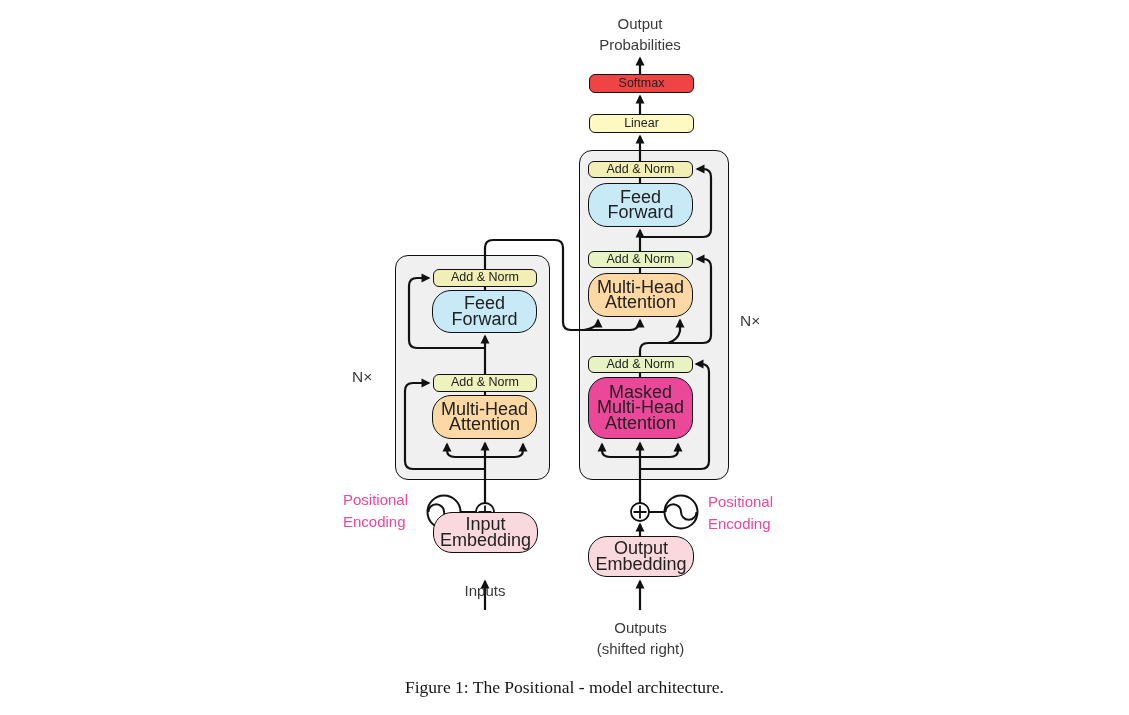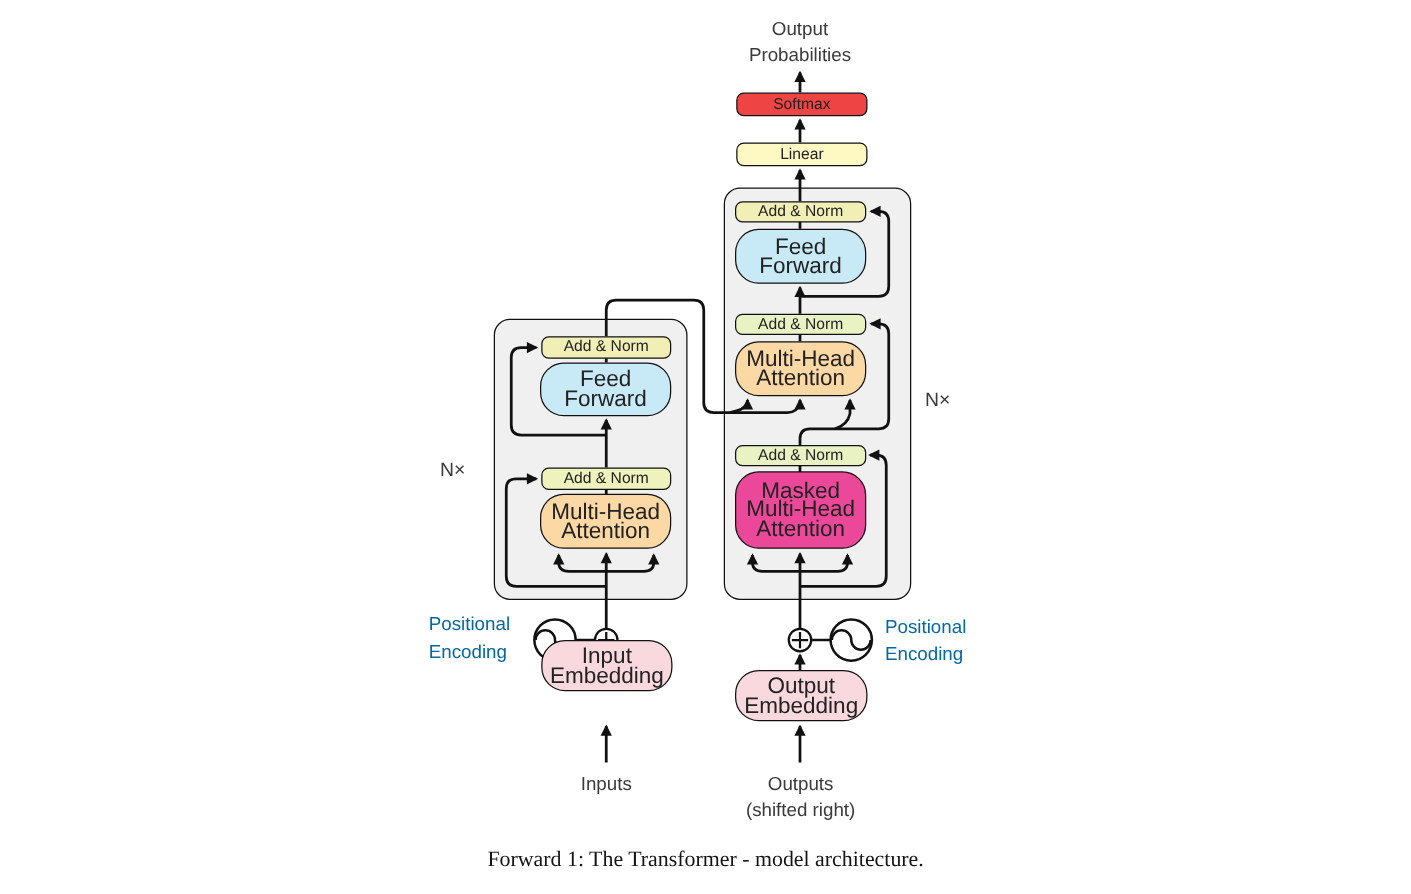--- a/index.html
+++ b/index.html
@@ -10,21 +10,21 @@
   svg.wires path.w{stroke:#111;stroke-width:2.2;fill:none;}
   svg.wires path.s{stroke:#111;stroke-width:2;fill:none;}
   svg.wires circle.sym{fill:#fff;stroke:#111;stroke-width:2;}
   svg.wires path.cross{stroke:#111;stroke-width:1.8;fill:none;}
   .box{position:absolute;z-index:3;box-sizing:border-box;border:1.7px solid #111;border-radius:19px;
        display:flex;align-items:center;justify-content:center;text-align:center;
        color:#222;font-size:18px;line-height:15.5px;white-space:pre-line;}
   .box.slim{border-radius:6px;font-size:12.5px;}
   .lbl{position:absolute;z-index:4;color:#3a3a3a;font-size:15px;line-height:21px;white-space:pre-line;}
   .lbl.center{text-align:center;}
-  .lbl.muted{color:#0369a1;line-height:22px;}
+  .lbl.muted{color:#ec4899;line-height:22px;}
   .caption{position:absolute;z-index:4;left:0;top:677px;width:1129px;text-align:center;
            font-family:"Liberation Serif", serif;font-size:17.5px;color:#141414;}
 </style>
 </head>
 <body>
 
 <div class="canvas">
 
   <div class="container" style="left:395px;top:255px;width:155px;height:225px;"></div>
   <div class="container" style="left:579px;top:150px;width:150px;height:330px;"></div>
@@ -148,18 +148,18 @@
   </div>
 
   <div class="lbl center" style="left:570px;top:13px;width:140px;">Output
 Probabilities</div>
   <div class="lbl" style="left:352px;top:366px;font-size:15.5px;">N×</div>
   <div class="lbl" style="left:740px;top:310px;font-size:15.5px;">N×</div>
   <div class="lbl muted" style="left:343px;top:489px;">Positional
 Encoding</div>
   <div class="lbl muted" style="left:708px;top:491px;">Positional
 Encoding</div>
-  <div class="lbl center" style="left:445px;top:617px;width:80px;">Inputs</div>
+  <div class="lbl center" style="left:445px;top:580px;width:80px;">Inputs</div>
   <div class="lbl center" style="left:578px;top:617px;width:125px;">Outputs
 (shifted right)</div>
 
-  <div class="caption">Forward 1: The Transformer - model architecture.</div>
+  <div class="caption">Figure 1: The Positional - model architecture.</div>
 </div>
 
 </body></html>

